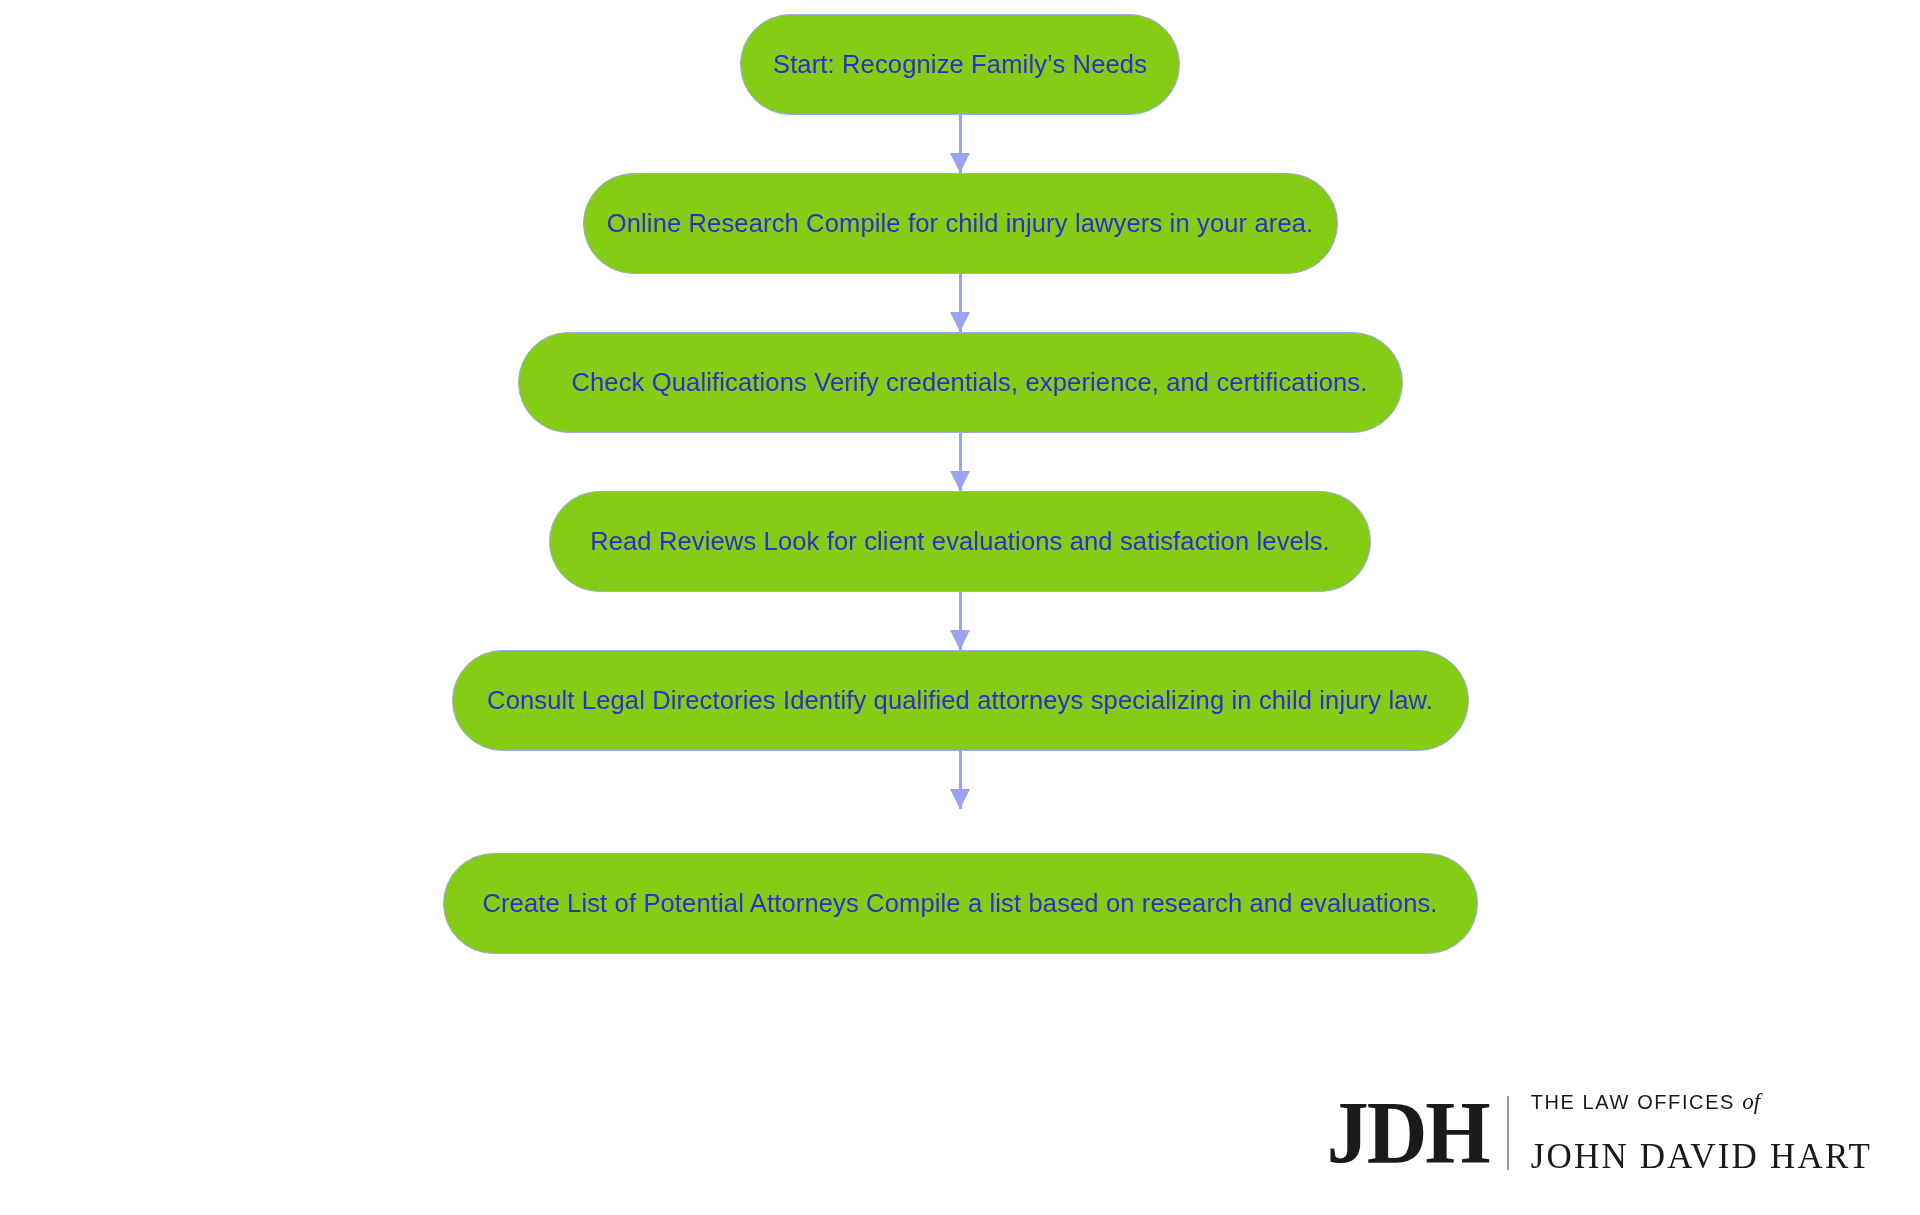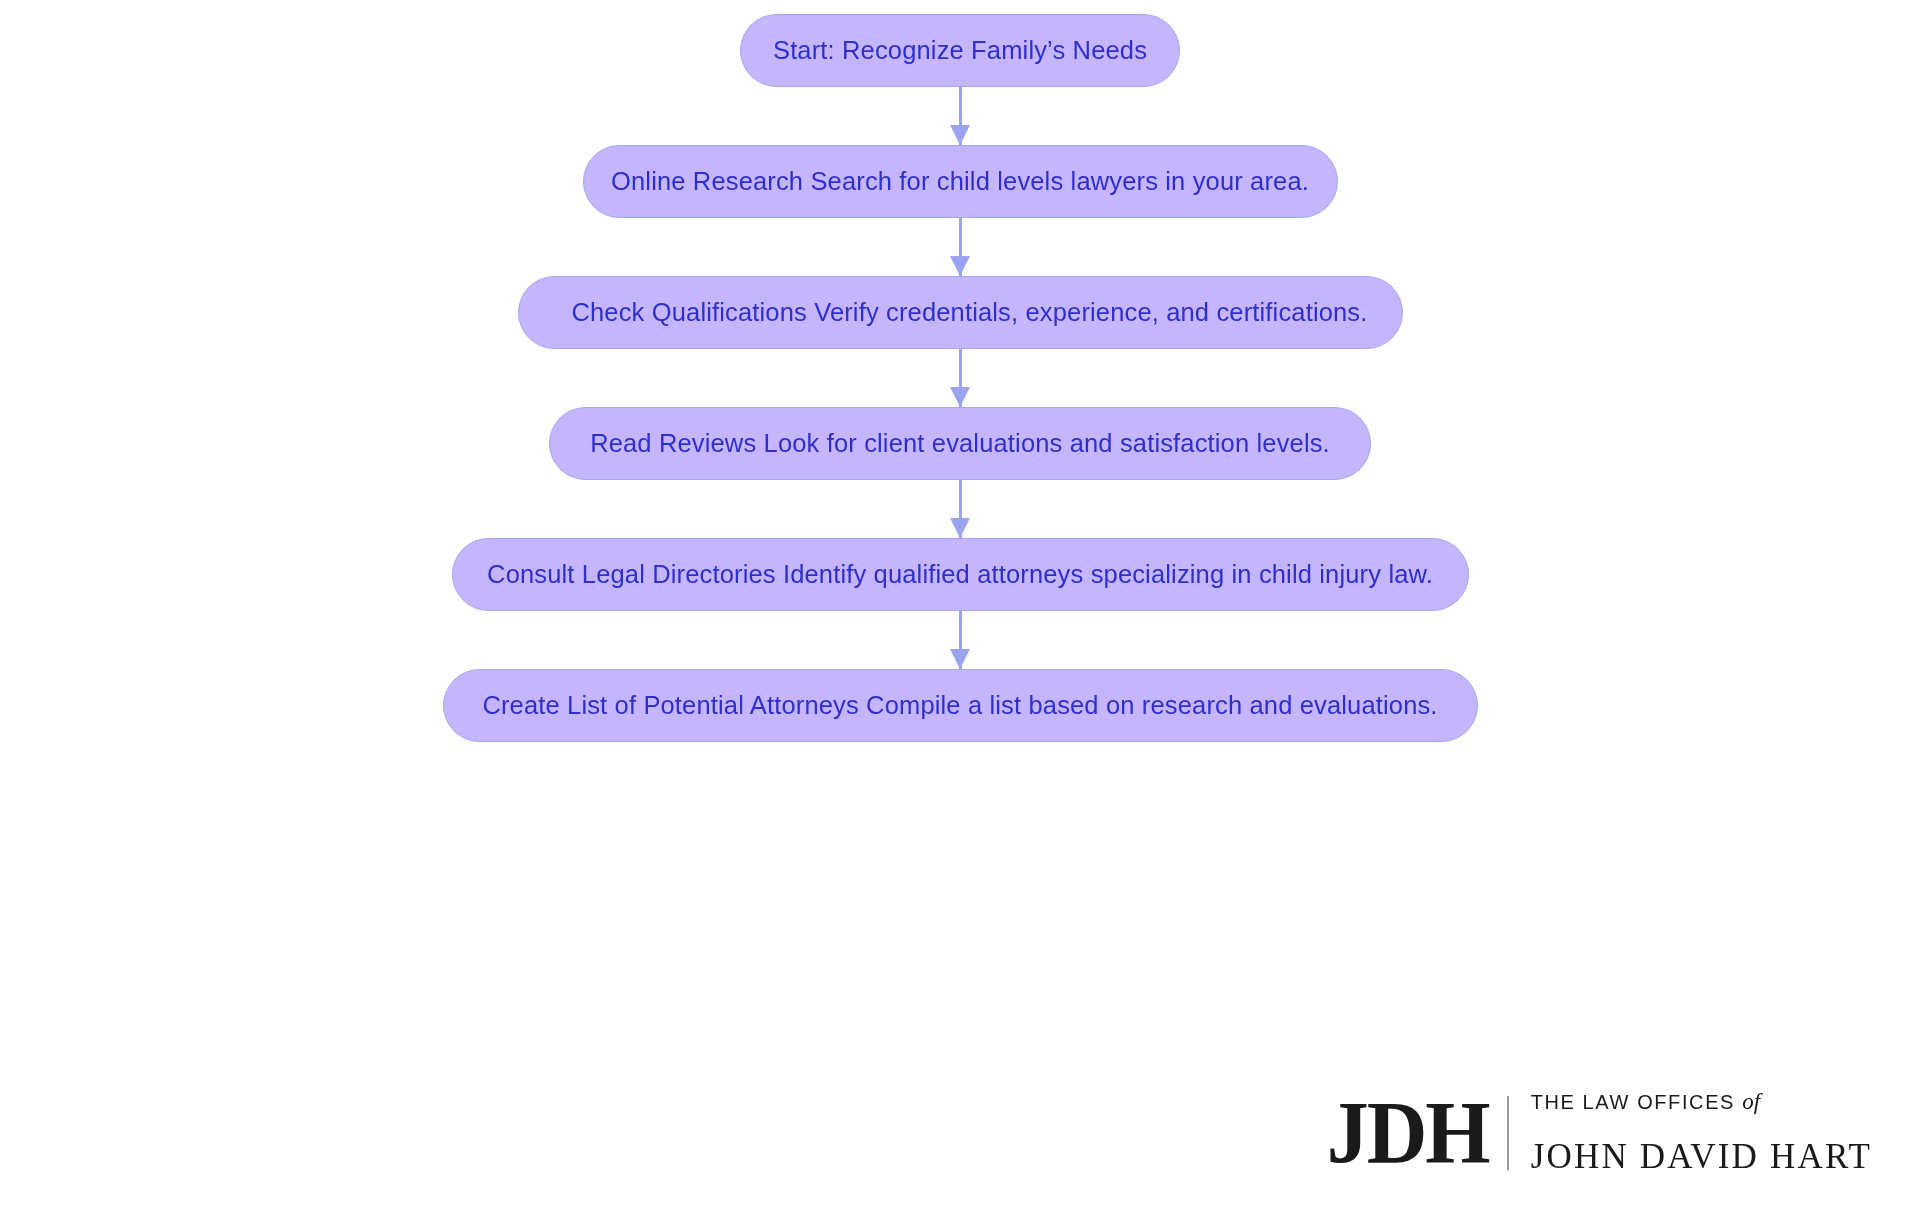--- a/index.html
+++ b/index.html
@@ -28,24 +28,24 @@
     left: 0;
     top: 14px;
     width: 1920px;
     display: flex;
     flex-direction: column;
     align-items: center;
   }
 
   .node {
     box-sizing: border-box;
-    background: #c4b5fd;
+    background: #84cc16;
     border: 1.3px solid #a0a8f0;
     border-radius: 60px;
-    height: 73px;
+    height: 101px;
     display: flex;
     align-items: center;
     justify-content: center;
     padding: 0 34px;
   }
 
   .node-label {
     color: #2f2fcd;
     font-family: "Liberation Sans", sans-serif;
     font-size: 25.5px;
@@ -77,21 +77,21 @@
     border-right: 10px solid transparent;
     border-top: 20px solid #9aa3ef;
   }
 
   
   .n0 { width: 440px; }
   .n1 { width: 755px; }
   .n2 { width: 885px; justify-content: flex-end; }
   .n3 { width: 822px; }
   .n4 { width: 1017px; }
-  .n5 { width: 1035px; }
+  .n5 { width: 1035px; margin-top: 44px; }
 
   
   .g0 { height: 58px; }
   .g1 { height: 58px; }
   .g2 { height: 58px; }
   .g3 { height: 58px; }
   .g4 { height: 58px; }
 
   
   #logo {
@@ -154,21 +154,21 @@
     <div class="node n0">
       <span class="node-label">Start: Recognize Family’s Needs</span>
     </div>
 
     <div class="connector g0">
       <div class="stem" style="height:58px;"></div>
       <div class="head"></div>
     </div>
 
     <div class="node n1">
-      <span class="node-label">Online Research Search for child levels lawyers in your area.</span>
+      <span class="node-label">Online Research Compile for child injury lawyers in your area.</span>
     </div>
 
     <div class="connector g1">
       <div class="stem" style="height:58px;"></div>
       <div class="head"></div>
     </div>
 
     <div class="node n2">
       <span class="node-label">Check Qualifications Verify credentials, experience, and certifications.</span>
     </div>

